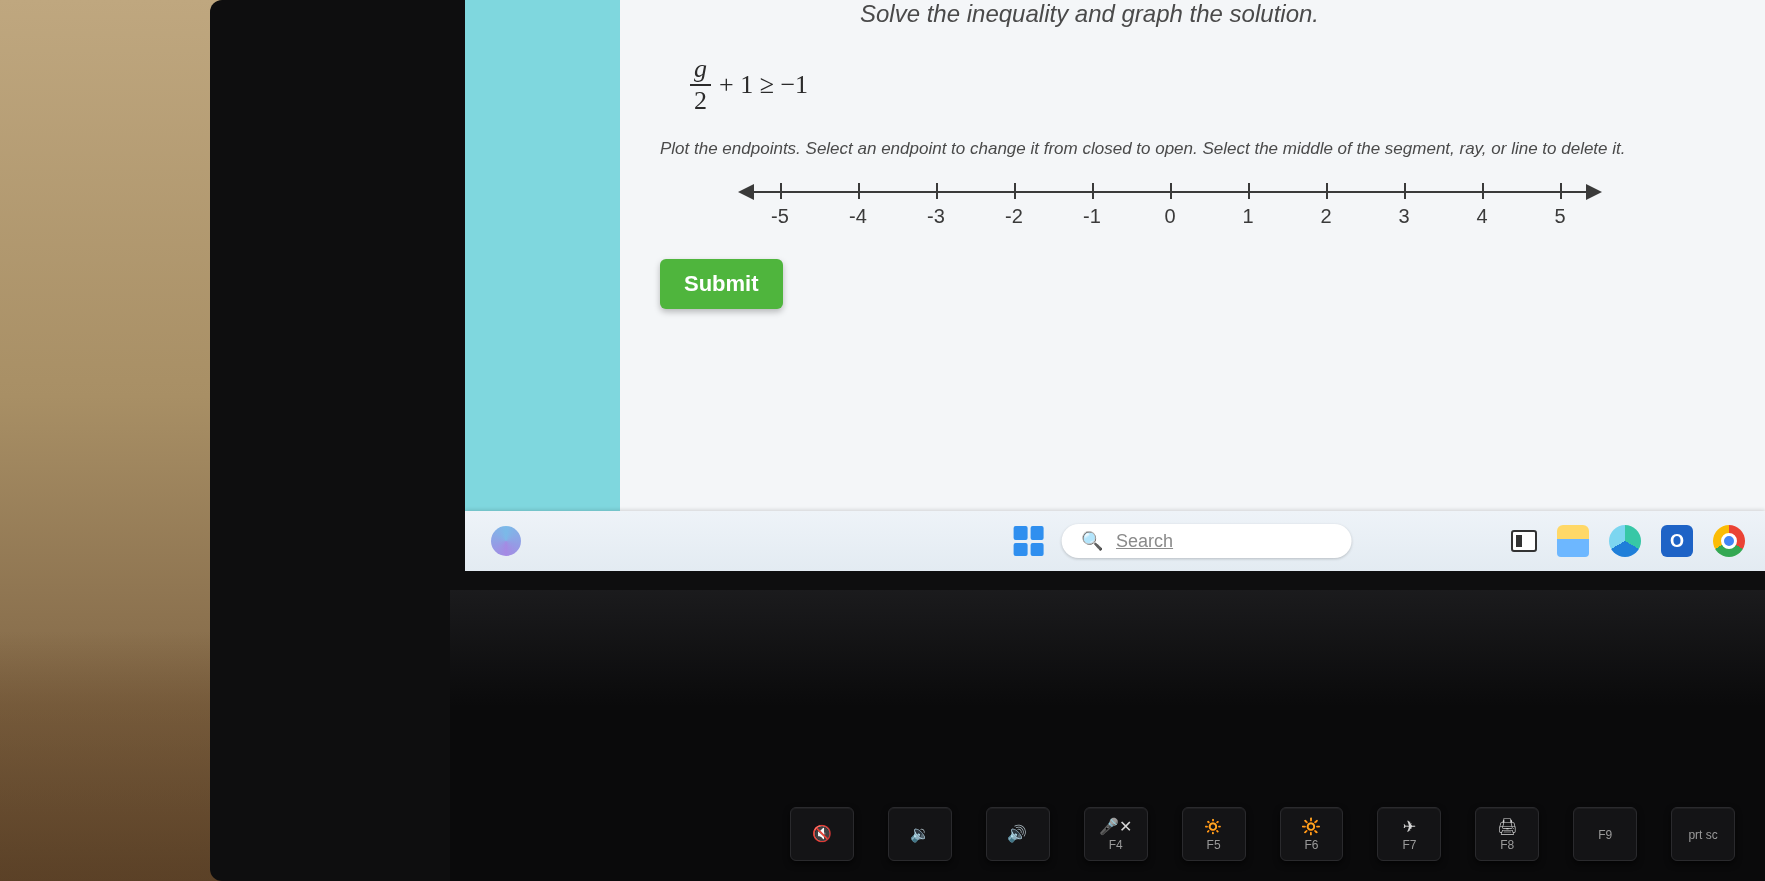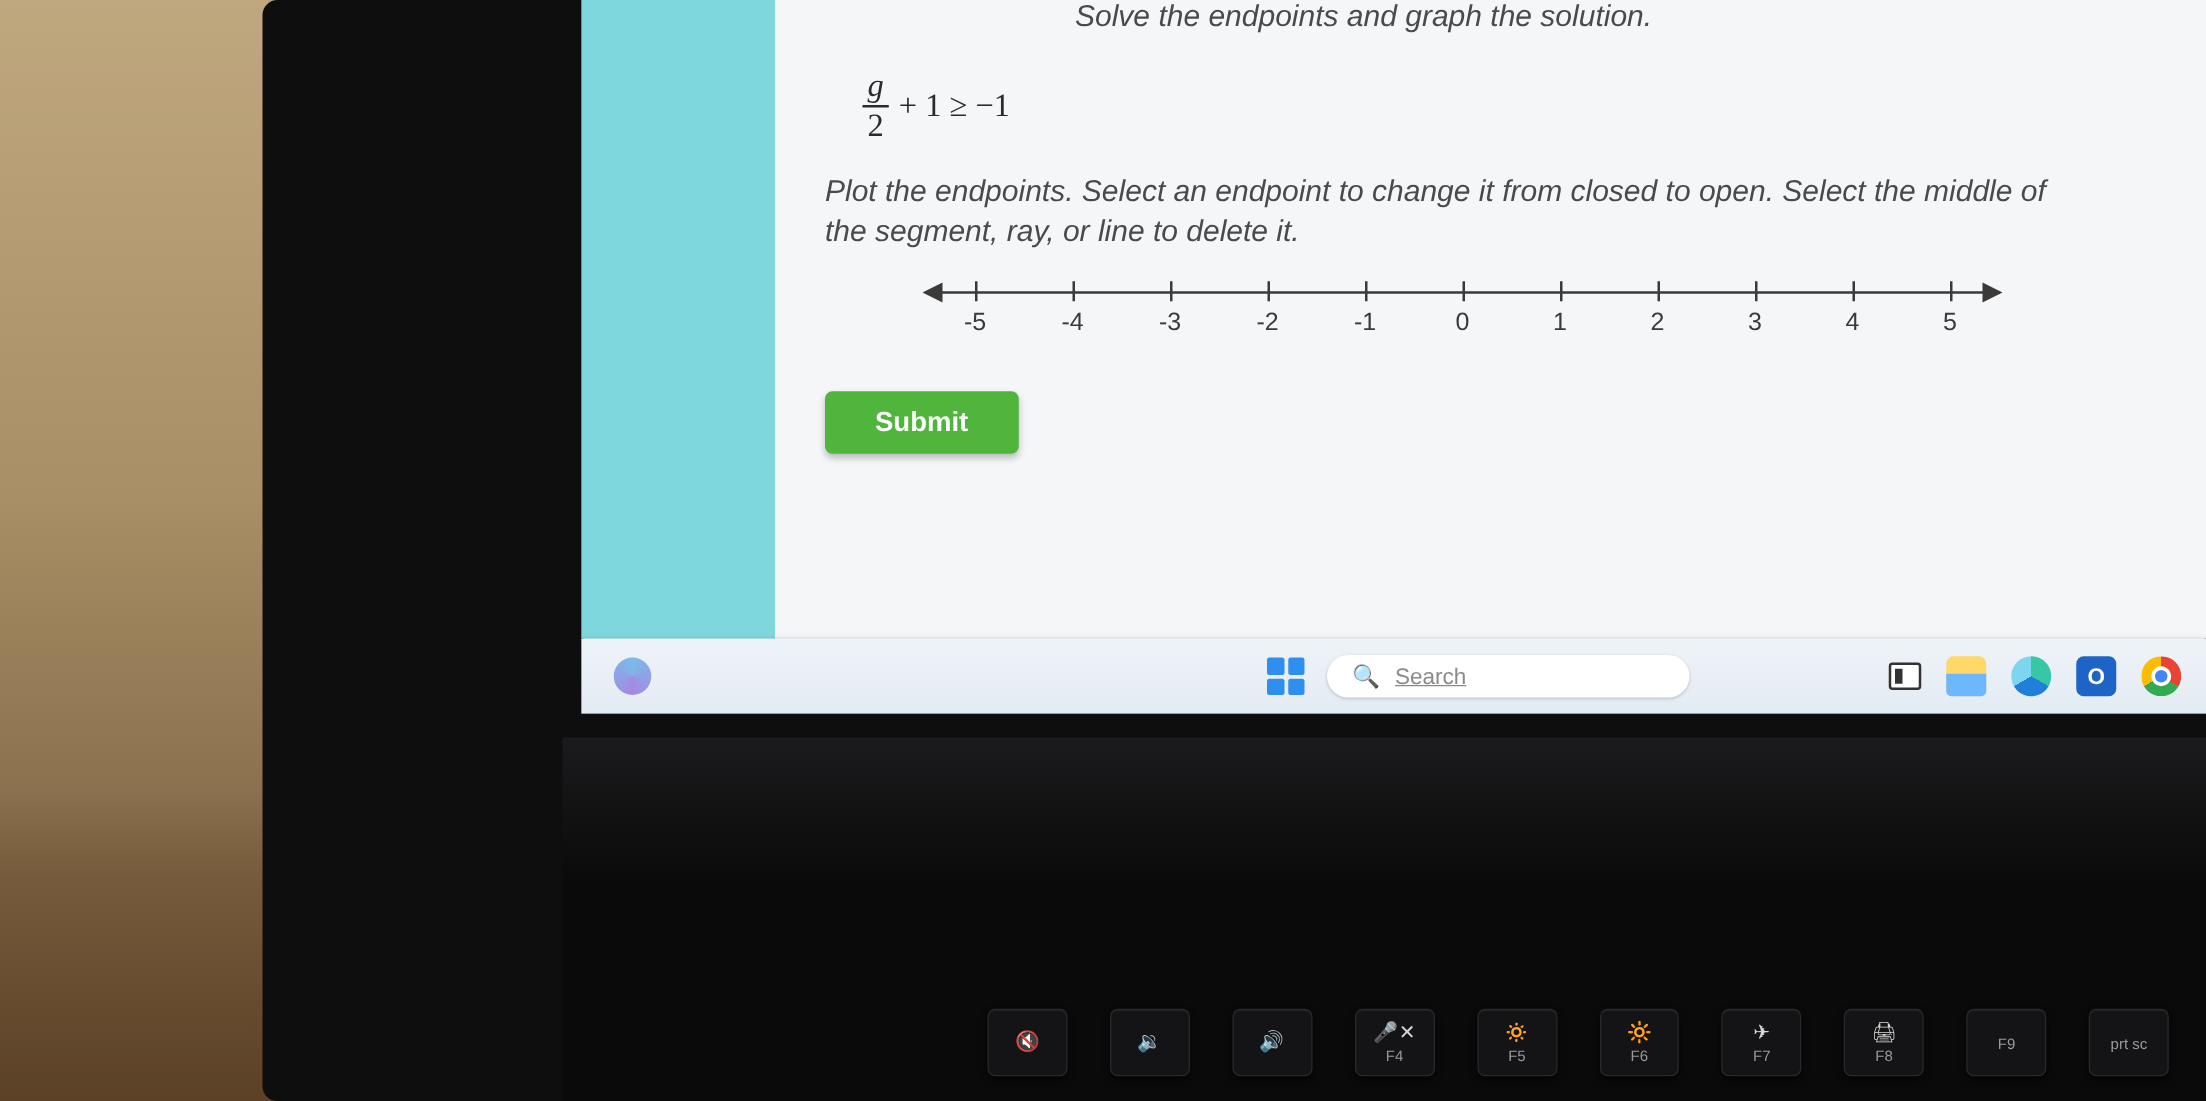--- a/index.html
+++ b/index.html
@@ -59,21 +59,21 @@
     flex-direction: column;
     align-items: center;
     line-height: 1;
     margin-right: 8px;
   }
   .fraction .num { border-bottom: 2px solid #2b2b2b; padding: 0 4px 2px; font-style: italic; }
   .fraction .den { padding-top: 2px; }
 
   .instructions {
     color: #4a4a4a;
-    font-size: 24px;
+    font-size: 17px;
     font-style: italic;
     margin: 10px 0 20px 0;
     max-width: 1010px;
     line-height: 1.35;
   }
 
   .numberline-wrap {
     margin: 12px 0 30px 80px;
     width: 860px;
   }
@@ -107,22 +107,22 @@
     position: absolute;
     top: 24px;
     font-size: 20px;
     color: #3a3a3a;
     transform: translateX(-50%);
     white-space: nowrap;
   }
 
   .submit-btn {
     display: inline-block;
-    margin: 12px 0 0 0;
-    padding: 12px 40px;
+    margin: 0 0 0 0;
+    padding: 12px 24px;
     background: #4fb53d;
     color: #fff;
     font-size: 22px;
     font-weight: 600;
     border: none;
     border-radius: 6px;
     box-shadow: 0 3px 6px rgba(0,0,0,.25);
     cursor: pointer;
   }
 
@@ -226,21 +226,21 @@
 <div class="desk"></div>
 
 <div class="bezel">
 
   <div class="screen">
 
     <div class="app-sidebar"></div>
 
     <div class="app-main">
 
-      <div class="prompt-top">Solve the endpoints and graph the solution.</div>
+      <div class="prompt-top">Solve the inequality and graph the solution.</div>
 
       <div class="equation">
         <span class="fraction">
           <span class="num">g</span>
           <span class="den">2</span>
         </span>
         <span> + 1 ≥ −1</span>
       </div>
 
       <div class="instructions">Plot the endpoints. Select an endpoint to change it from closed to open. Select the middle of the segment, ray, or line to delete it.</div>

